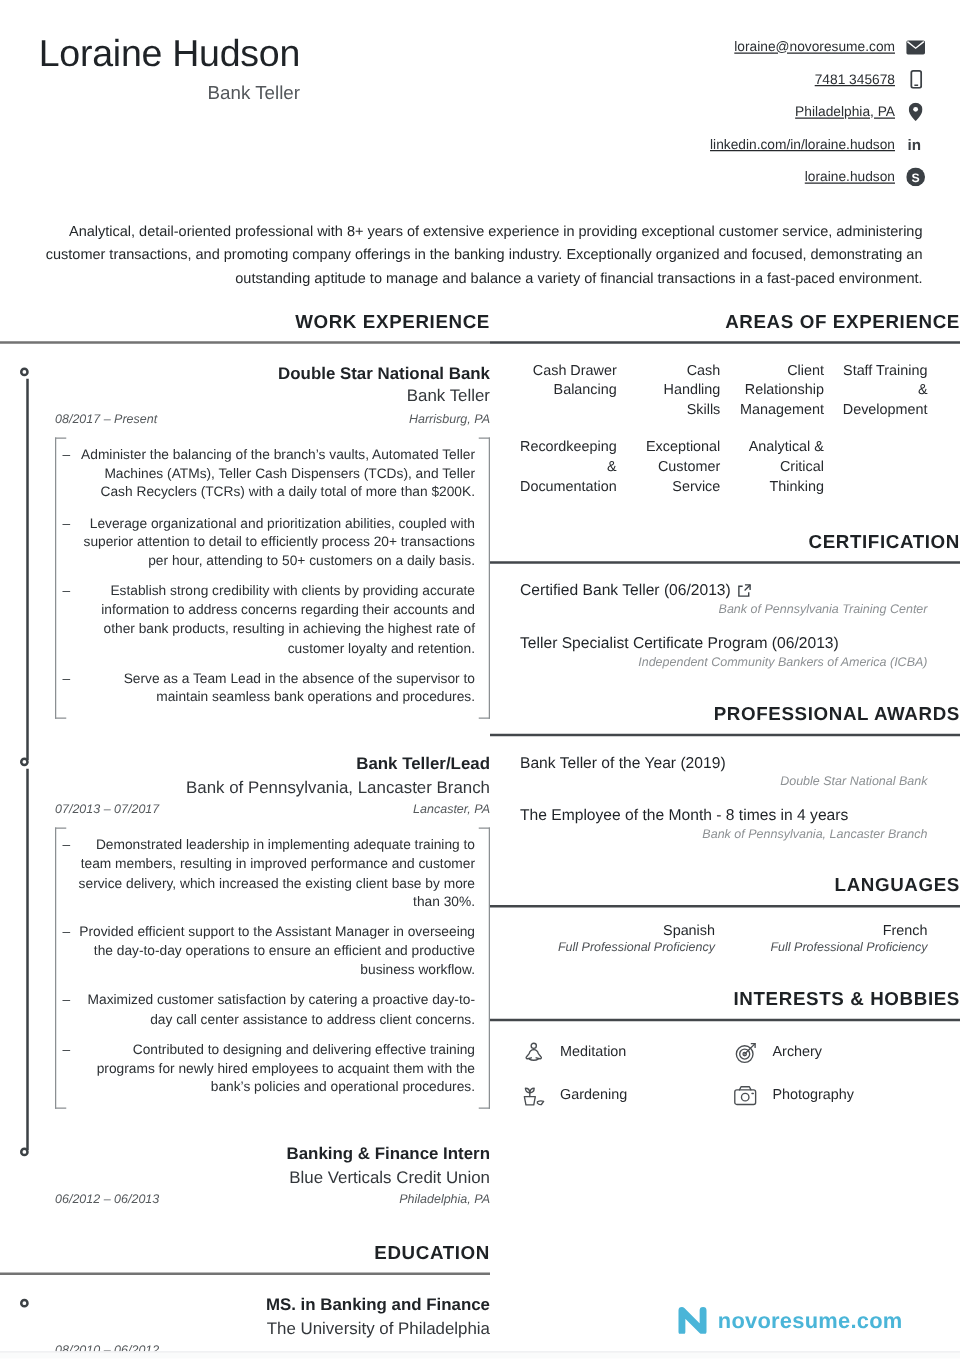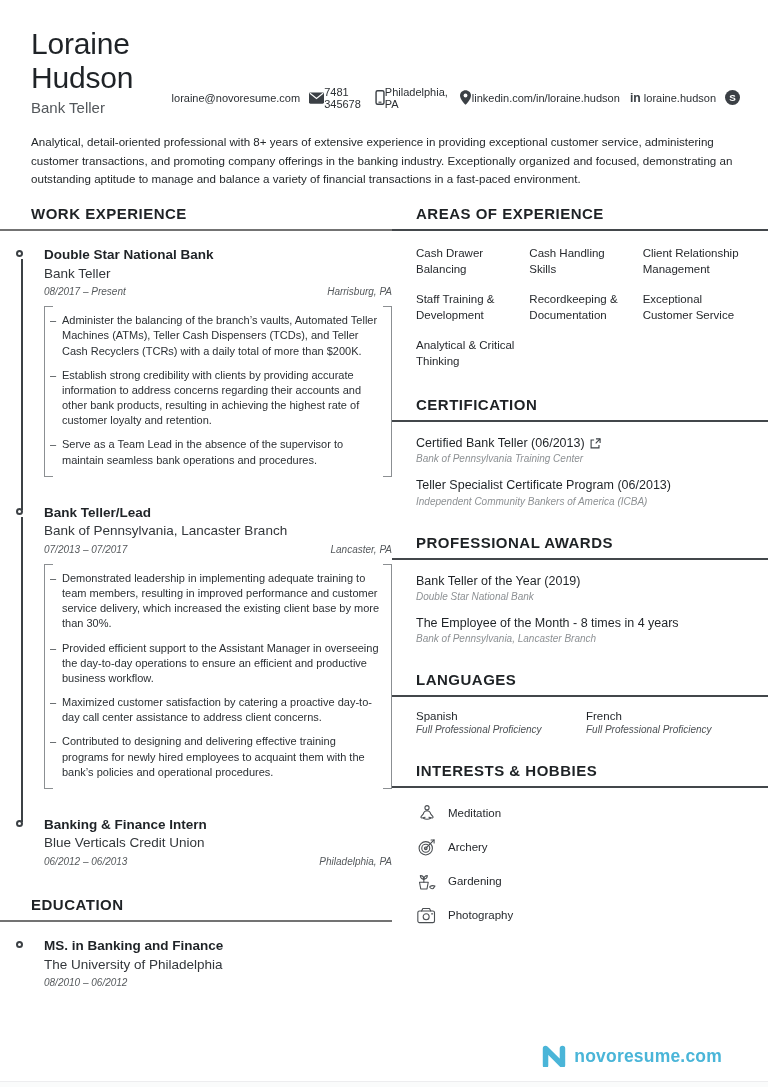--- a/index.html
+++ b/index.html
@@ -1,27 +1,28 @@
 <!DOCTYPE html>
 <html><head>
 <meta charset="utf-8">
 <style>
   * { margin:0; padding:0; box-sizing:border-box; }
   html,body { background:#ffffff; }
   .page {
     width:768px; height:1087px; position:relative; overflow:hidden;
     background:#ffffff; color:#26292c;
     font-family:"Liberation Sans","DejaVu Sans",sans-serif;
+    text-align:right;
   }
 
   
   .header { display:flex; justify-content:space-between; padding:27px 28px 0 31px; }
   .name { font-size:30px; font-weight:400; letter-spacing:-0.2px; color:#1f2327; line-height:1.12; }
   .job-title-sub { font-size:15px; color:#53575b; margin-top:5px; }
-  .contacts { display:flex; flex-direction:row; align-items:flex-end; padding-top:3px; }
+  .contacts { display:flex; flex-direction:column; align-items:flex-end; padding-top:3px;text-decoration:underline; }
   .contact-row { display:flex; align-items:center; gap:9px; margin-bottom:11px; height:15px; }
   .contact-row .cval { font-size:11px; color:#2b2f33; }
   .contact-row .cicon { width:15px; height:15px; display:flex; align-items:center; justify-content:center; }
 
   
   .summary {
     padding:17px 30px 0 31px; font-size:11.6px; line-height:1.58; color:#24282b;
   }
 
   
@@ -71,34 +72,34 @@
        color:#2c3034; margin-bottom:9px; }
   .b:last-child { margin-bottom:0; }
   .b::before { content:'–'; position:absolute; left:0; top:0; color:#3c4145; }
 
   
   .edu-section { margin-top:29px; }
   .edu-item { margin-top:15px; }
 
   
   .rsec { margin-bottom:27px; }
-  .expertise-grid { display:grid; grid-template-columns:1fr 1fr 1fr; column-gap:14px;
+  .expertise-grid { display:grid; grid-template-columns:1fr 1fr 1fr 1fr; column-gap:14px;
                     row-gap:15px; margin-top:15px; }
   .exp-item { font-size:11.5px; color:#26292d; line-height:1.35; }
 
   .entry { margin-top:13px; }
   .etitle { font-size:12.5px; color:#1f2327; line-height:1.3; display:flex; align-items:center; gap:5px; }
   .esub { font-size:10px; font-style:italic; color:#8d9194; margin-top:2px; }
 
   .lang-grid { display:grid; grid-template-columns:1fr 1fr; column-gap:14px;
                row-gap:14px; margin-top:13px; }
   .lang-name { font-size:11.5px; color:#1f2327; }
   .lang-level { font-size:10px; font-style:italic; color:#4d5155; margin-top:2px; }
 
-  .int-grid { display:grid; grid-template-columns:1fr; column-gap:14px;
+  .int-grid { display:grid; grid-template-columns:1fr 1fr; column-gap:14px;
               row-gap:12px; margin-top:14px; }
   .int-item { display:flex; align-items:center; gap:10px; }
   .int-item .iicon { width:22px; height:22px; display:flex; align-items:center; justify-content:center; }
   .int-label { font-size:11.5px; color:#26292d; }
 
   
   .footer-brand { position:absolute; right:46px; bottom:20px; display:flex;
                   align-items:center; gap:7px; }
   .brand-text { font-size:17.5px; font-weight:700; letter-spacing:0.2px; color:#4ab5d8; }
   .page-edge { position:absolute; left:0; right:0; bottom:0; height:6px;
@@ -181,20 +182,21 @@
               <span class="circle"></span>
               <span class="tline"></span>
               <div class="jtitle">Double Star National Bank</div>
               <div class="jsub">Bank Teller</div>
               <div class="jmeta">
                 <span>08/2017 – Present</span>
                 <span>Harrisburg, PA</span>
               </div>
               <div class="bullets">
                 <div class="b">Administer the balancing of the branch’s vaults, Automated Teller Machines (ATMs), Teller Cash Dispensers (TCDs), and Teller Cash Recyclers (TCRs) with a daily total of more than $200K.</div>
+                <div class="b">Leverage organizational and prioritization abilities, coupled with superior attention to detail to efficiently process 20+ transactions per hour, attending to 50+ customers on a daily basis.</div>
                 <div class="b">Establish strong credibility with clients by providing accurate information to address concerns regarding their accounts and other bank products, resulting in achieving the highest rate of customer loyalty and retention.</div>
                 <div class="b">Serve as a Team Lead in the absence of the supervisor to maintain seamless bank operations and procedures.</div>
               </div>
             </div>
 
             <div class="job titem">
               <span class="circle"></span>
               <span class="tline"></span>
               <div class="jtitle">Bank Teller/Lead</div>
               <div class="jsub">Bank of Pennsylvania, Lancaster Branch</div>

